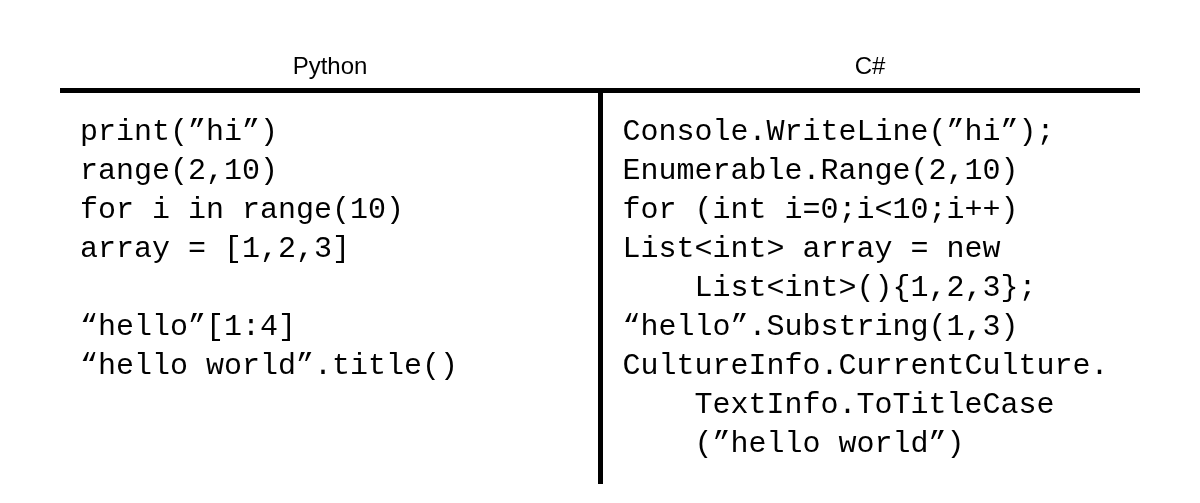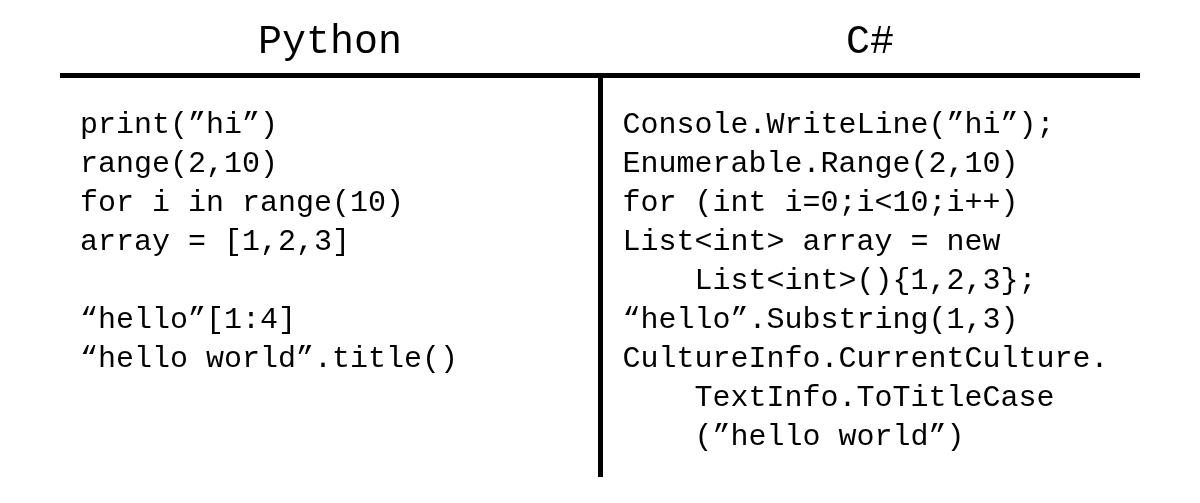--- a/index.html
+++ b/index.html
@@ -15,33 +15,34 @@
       display: flex;
       flex-direction: column;
     }
     .header-row {
       display: flex;
       border-bottom: 5px solid #000;
     }
     .header-cell {
       flex: 1;
       text-align: center;
-      font-family: Liberation Mono, monospace;
-      font-size: 40px;
+      font-family: Liberation Sans, sans-serif;
+      font-size: 24px;
       padding: 0 0 8px 0;
+      margin-top: 32px;
     }
     .body-row {
       display: flex;
     }
     .body-cell {
       flex: 1;
       font-size: 30px;
       line-height: 1.3;
       white-space: pre;
-      padding: 28px 10px 20px 20px;
+      padding: 20px 10px 20px 20px;
       box-sizing: border-box;
     }
     .body-cell.left {
       border-right: 5px solid #000;
     }
   </style>
 </head>
 <body>
 
 <div class="table">

